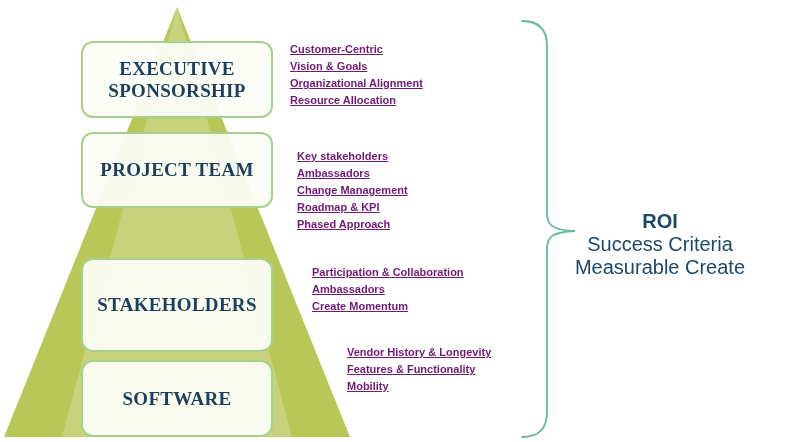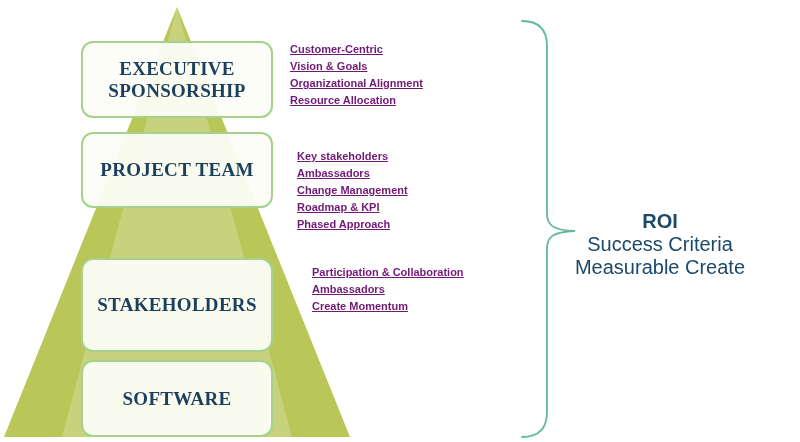--- a/index.html
+++ b/index.html
@@ -85,20 +85,25 @@
       <div>Ambassadors</div>
       <div>Change Management</div>
       <div>Roadmap &amp; KPI</div>
       <div>Phased Approach</div>
     </div>
   <div class="item-list list-3">
       <div>Participation &amp; Collaboration</div>
       <div>Ambassadors</div>
       <div>Create Momentum</div>
     </div>
+  <div class="item-list list-4">
+      <div>Vendor History &amp; Longevity</div>
+      <div>Features &amp; Functionality</div>
+      <div>Mobility</div>
+    </div>
 
   <svg class="brace-svg" width="100" height="442" viewBox="0 0 100 442" aria-hidden="true">
     <path d="M17,21 C35,21 42,30 42,46 L42,213 C42,225 47,230 70,231 C47,232 42,237 42,249 L42,412 C42,428 35,437 17,437" fill="none" stroke="#63b89f" stroke-width="1.8" stroke-linecap="round"></path>
   </svg>
 
   <div class="outcome">
     <div class="headline">ROI</div>
     <div>Success Criteria</div>
     <div>Measurable Create</div>
   </div>

